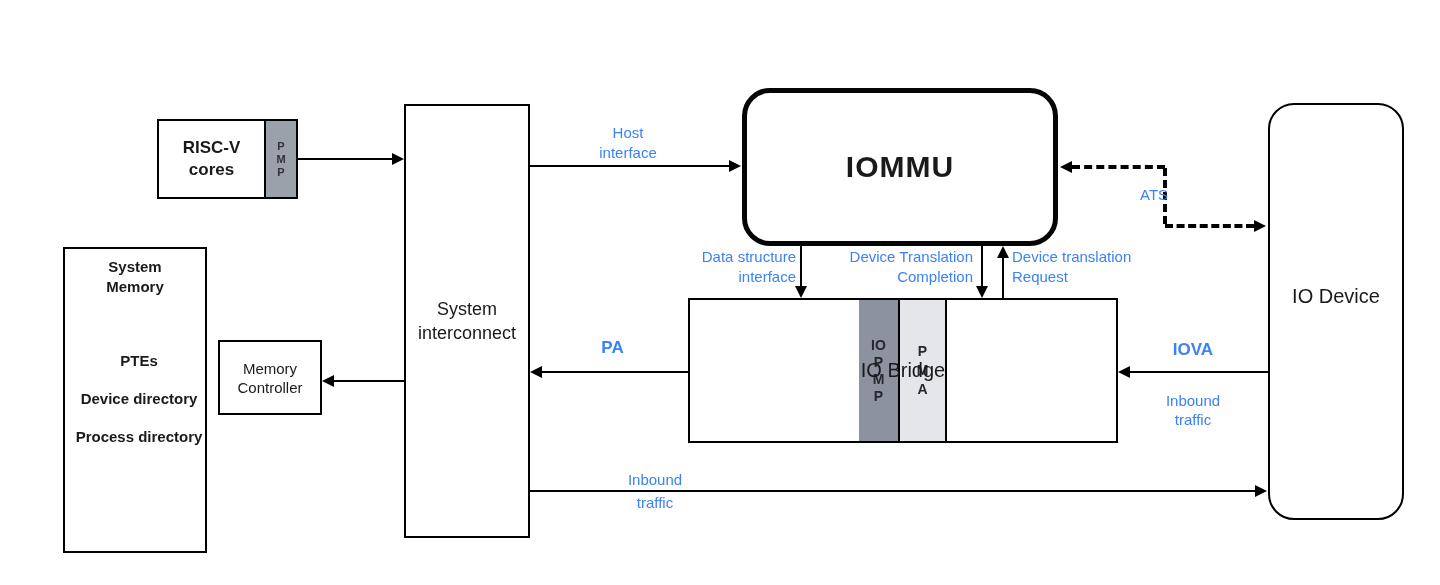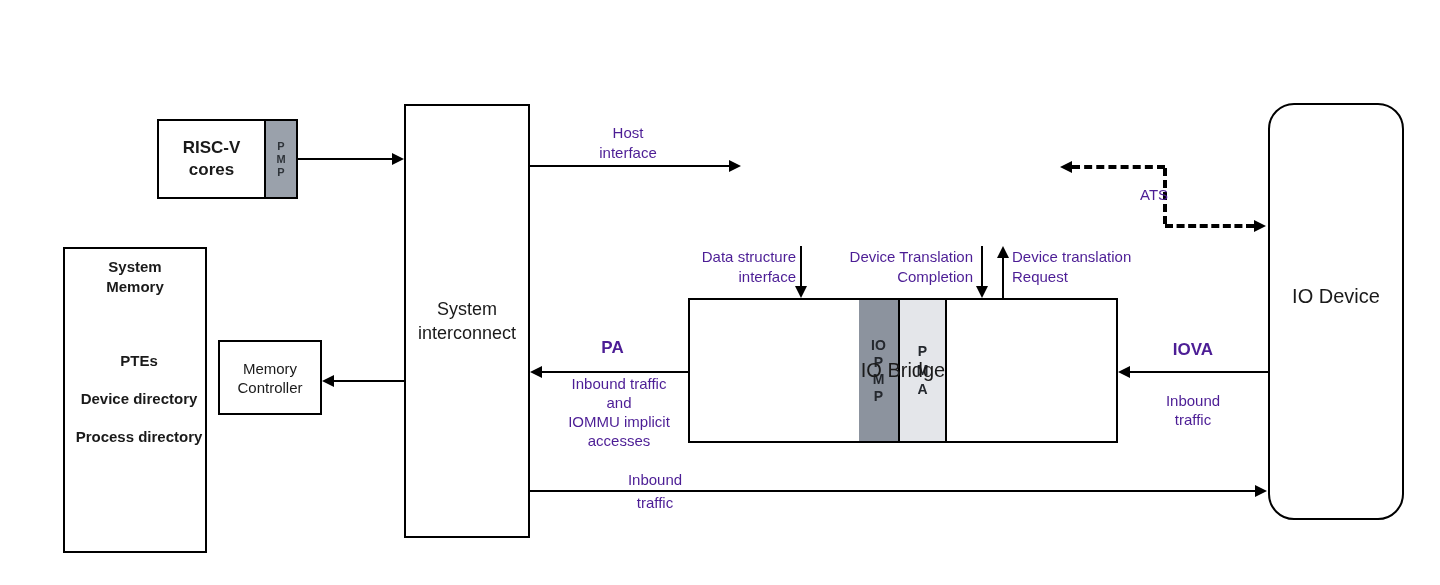--- a/index.html
+++ b/index.html
@@ -15,21 +15,21 @@
   .hline{position:absolute;height:0;border-top:2px solid #000;}
   .vline{position:absolute;width:0;border-left:2px solid #000;}
   .hdash{position:absolute;height:0;border-top:4px dashed #000;}
   .vdash{position:absolute;width:0;border-left:4px dashed #000;}
   .arr{position:absolute;width:0;height:0;}
   .arr.right{border-top:6px solid transparent;border-bottom:6px solid transparent;border-left:12px solid #000;}
   .arr.left{border-top:6px solid transparent;border-bottom:6px solid transparent;border-right:12px solid #000;}
   .arr.down{border-left:6px solid transparent;border-right:6px solid transparent;border-top:12px solid #000;}
   .arr.up{border-left:6px solid transparent;border-right:6px solid transparent;border-bottom:12px solid #000;}
 
-  .lbl{position:absolute;font-size:15px;line-height:20px;color:#4c1d95;}
+  .lbl{position:absolute;font-size:15px;line-height:20px;color:#3b82f6;}
   .lbl.c{text-align:center;}
   .lbl.r{text-align:right;}
   .bold{font-weight:bold;}
 
   
   #riscv{left:157px;top:119px;width:141px;height:80px;display:flex;}
   #riscv .core-label{flex:1;font-weight:bold;font-size:17px;line-height:22px;}
   #riscv .pmp{width:32px;background:#9aa1ab;border-left:2px solid #000;box-sizing:border-box;
     font-size:11px;font-weight:bold;line-height:13px;color:#2f343a;}
 
@@ -79,20 +79,23 @@
       <span>P</span>
       <span>M</span>
       <span>P</span>
     </div>
   </div>
 
   <div id="sysint" class="box flexc">
     <span><span>System</span><br><span>interconnect</span></span>
   </div>
 
+  <div id="iommu" class="box flexc">
+    <span class="t">IOMMU</span>
+  </div>
 
   <div id="iodev" class="box flexc">
     <span class="t">IO Device</span>
   </div>
 
   <div id="sysmem" class="box">
     <div class="t"><span>System</span><br><span>Memory</span></div>
     <div class="item i0">PTEs</div>
     <div class="item i1">Device directory</div>
     <div class="item i2">Process directory</div>
@@ -147,23 +150,20 @@
   <div class="arr left" style="left:1060px;top:161px;"></div>
   <div class="hdash" style="left:1072px;top:165px;width:93px;"></div>
   <div class="vdash" style="left:1163px;top:168px;height:56px;"></div>
   <div class="hdash" style="left:1165px;top:224px;width:89px;"></div>
   <div class="arr right" style="left:1254px;top:220px;"></div>
   <div class="lbl" style="left:1140px;top:185px;">ATS</div>
 
   <div class="hline" style="left:541px;top:371px;width:147px;"></div>
   <div class="arr left" style="left:530px;top:366px;"></div>
   <div class="lbl c bold" style="left:545px;top:338px;width:135px;font-size:17px;">PA</div>
-  <div class="lbl c" style="left:543px;top:374px;width:152px;line-height:19px;">
-    <span>Inbound traffic</span><br><span>and</span><br><span>IOMMU implicit</span><br><span>accesses</span>
-  </div>
 
   <div class="hline" style="left:333px;top:380px;width:71px;"></div>
   <div class="arr left" style="left:322px;top:375px;"></div>
 
   <div class="hline" style="left:1129px;top:371px;width:139px;"></div>
   <div class="arr left" style="left:1118px;top:366px;"></div>
   <div class="lbl c bold" style="left:1145px;top:340px;width:96px;font-size:17px;">IOVA</div>
   <div class="lbl c" style="left:1145px;top:391px;width:96px;line-height:19px;">
     <span>Inbound</span><br><span>traffic</span>
   </div>

